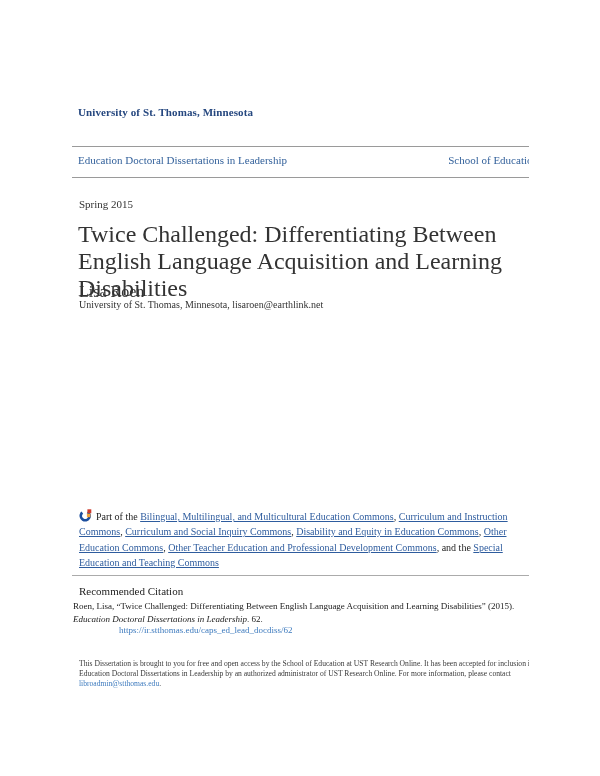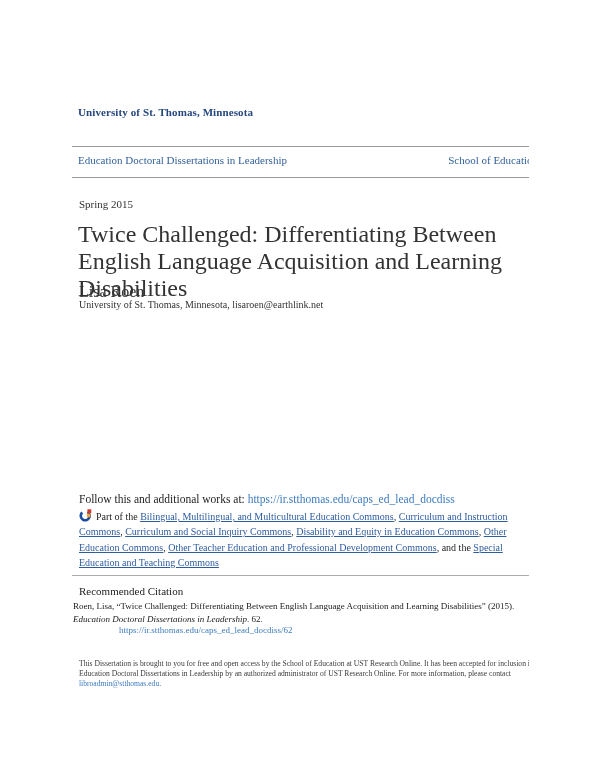--- a/index.html
+++ b/index.html
@@ -130,21 +130,20 @@
       <a class="nav-link">School of Education</a>
     </div>
 
   <div class="abs rule rule2"></div>
 
   <div class="abs season">Spring 2015</div>
   <div class="abs doc-title">Twice Challenged: Differentiating Between English Language Acquisition and Learning Disabilities</div>
   <div class="abs author">Lisa Roen</div>
   <div class="abs affiliation"><span>University of St. Thomas, Minnesota</span><span>, </span><span>lisaroen@earthlink.net</span></div>
 
-  <div class="abs follow-line"><span>Follow this and additional works at: </span><a class="follow-url">https://ir.stthomas.edu/caps_ed_lead_docdiss</a></div>
 
   <div class="abs commons-para"><span class="dc-icon"><svg width="13" height="13" viewBox="0 0 13 13" xmlns="http://www.w3.org/2000/svg">
           <circle cx="6.2" cy="6.8" r="4.4" fill="none" stroke="#1C4E9E" stroke-width="2.7" stroke-dasharray="21.5 6.5" transform="rotate(-58 6.2 6.8)"></circle>
           <rect x="8.4" y="0.3" width="3.9" height="3.9" fill="#CE3B2C"></rect>
           <rect x="7.9" y="4.7" width="3.5" height="3.5" fill="#F2A33A"></rect>
         </svg></span><span>Part of the </span><a class="commons-link">Bilingual, Multilingual, and Multicultural Education Commons</a><span>, </span><a class="commons-link">Curriculum and Instruction Commons</a><span>, </span><a class="commons-link">Curriculum and Social Inquiry Commons</a><span>, </span><a class="commons-link">Disability and Equity in Education Commons</a><span>, </span><a class="commons-link">Other Education Commons</a><span>, </span><a class="commons-link">Other Teacher Education and Professional Development Commons</a><span>, and the </span><a class="commons-link">Special Education and Teaching Commons</a></div>
 
   <div class="abs rule rule3"></div>
 
   <div class="abs citation-heading">Recommended Citation</div>

